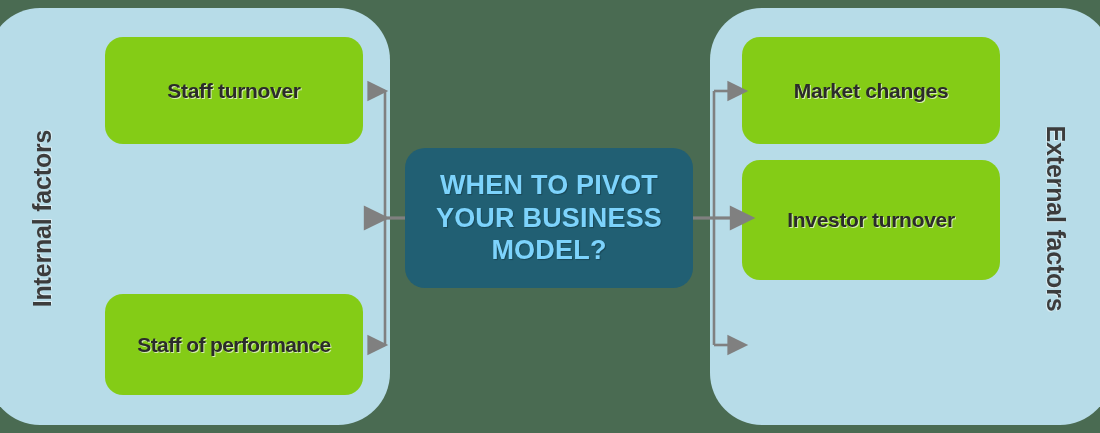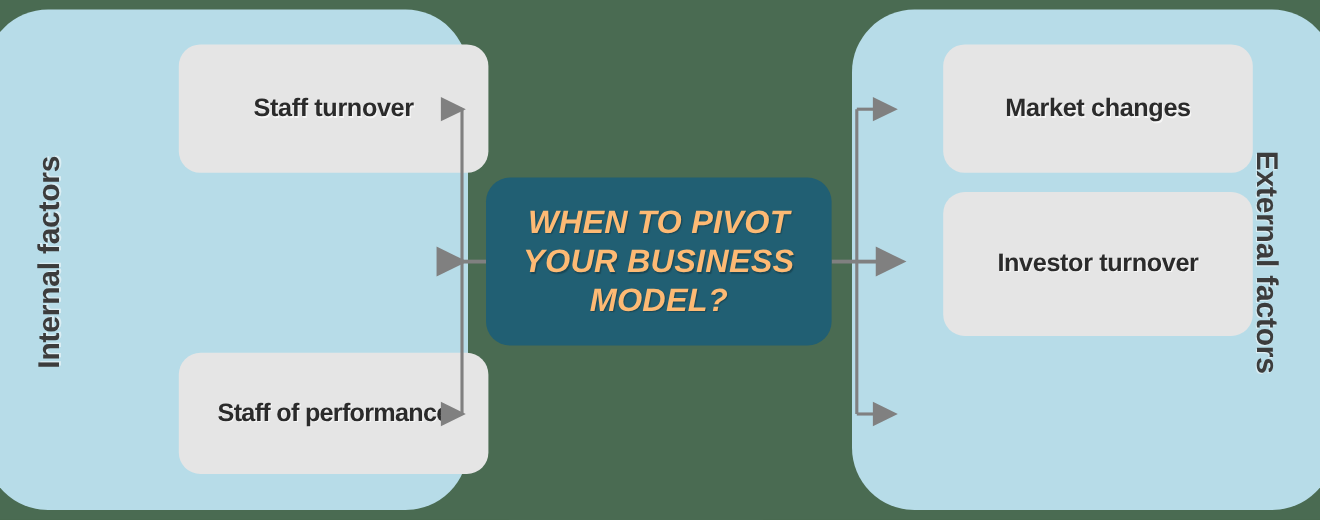--- a/index.html
+++ b/index.html
@@ -56,27 +56,26 @@
     left: 955px;
     top: 204px;
     width: 200px;
     text-align: center;
     transform: rotate(90deg);
   }
 
   
   .card {
     position: absolute;
-    background: #e5e5e5;
+    background: #84cc16;
     border-radius: 18px;
     display: flex;
     align-items: center;
     justify-content: center;
     box-sizing: border-box;
-    margin-left: 44px;
   }
   .card-label {
     font-size: 21px;
     font-weight: bold;
     color: #2b2b2b;
     letter-spacing: -0.3px;
     white-space: nowrap;
     text-shadow: 1px 1px 0 rgba(255,255,255,0.65);
   }
   .card-label.wide { font-size: 21px; letter-spacing: -0.6px; }
@@ -96,29 +95,28 @@
     width: 288px;
     height: 140px;
     background: #215f73;
     border-radius: 20px;
     display: flex;
     align-items: center;
     justify-content: center;
     box-sizing: border-box;
   }
   .hub-title {
-    color: #fdba74;
+    color: #7dd3fc;
     font-size: 27px;
     font-weight: bold;
     line-height: 1.22;
     text-align: center;
     letter-spacing: 0.2px;
     white-space: pre-line;
     text-shadow: 1px 1px 1px rgba(0,0,0,0.25);
-    font-style: italic;
   }
 
   
   .connectors {
     position: absolute;
     left: 0; top: 0;
     width: 1100px; height: 433px;
     pointer-events: none;
   }
 </style>

